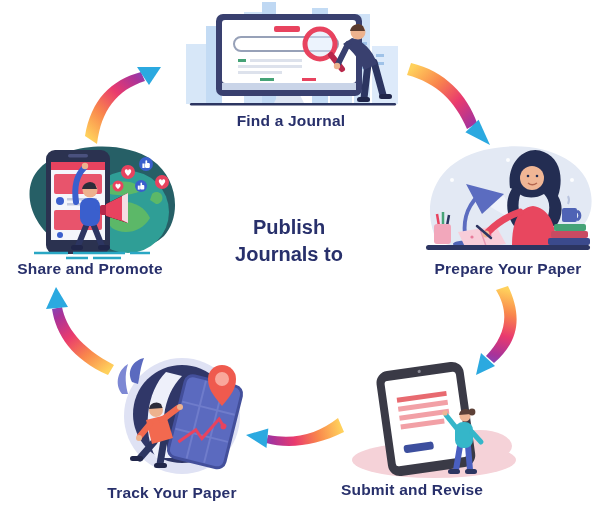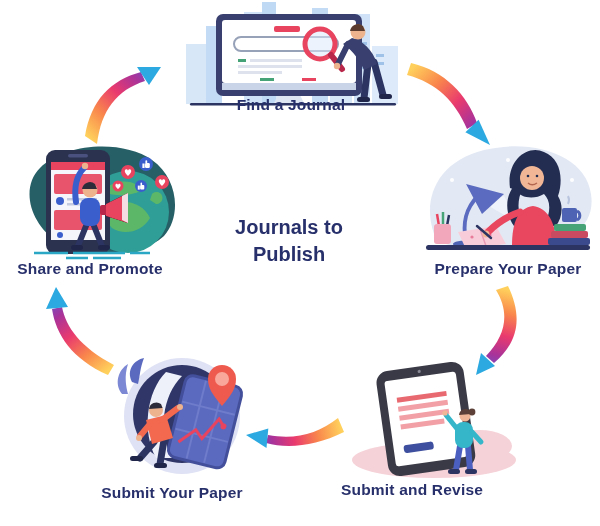--- a/index.html
+++ b/index.html
@@ -17,22 +17,22 @@
     font-size:20px;line-height:27px;font-weight:bold;color:#28306b;
   }
   svg{display:block;}
 </style>
 </head>
 <body>
 
 <div class="canvas">
 
   <div class="center-title">
+    <div>Publish</div>
     <div>Journals to</div>
-    <div>Publish</div>
   </div>
 
   <svg class="abs" style="left:186px;top:2px" width="215" height="108" viewBox="0 0 215 108">
 
     <g>
       <rect x="0" y="42" width="22" height="60" fill="#d7e7f8"></rect>
       <rect x="20" y="24" width="16" height="78" fill="#c3dbf4"></rect>
       <rect x="58" y="10" width="18" height="92" fill="#cfe2f7"></rect>
       <rect x="76" y="0" width="14" height="102" fill="#bfd8f3"></rect>
       <rect x="90" y="18" width="20" height="84" fill="#d7e7f8"></rect>
@@ -79,21 +79,21 @@
       <path d="M188,60 L197,93" stroke="#2c3561" stroke-width="7" stroke-linecap="round" fill="none"></path>
       <rect x="171" y="95" width="13" height="5" rx="2.5" fill="#20264a"></rect>
       <rect x="193" y="92" width="13" height="5" rx="2.5" fill="#20264a"></rect>
       <path d="M166,36 C176,38 187,48 191,62 L178,68 C172,54 163,46 157,42 Z" fill="#39406f"></path>
       <path d="M162,42 L152,62" stroke="#39406f" stroke-width="6" stroke-linecap="round" fill="none"></path>
       <circle cx="151" cy="64" r="3.2" fill="#edb28e"></circle>
       <circle cx="172" cy="30" r="7.5" fill="#edb28e"></circle>
       <path d="M164,29 a8,8 0 0 1 13,-5 l2,5 z" fill="#5a3b2e"></path>
     </g>
   </svg>
-  <div class="step-label" style="left:191px;top:96px">Find a Journal</div>
+  <div class="step-label" style="left:191px;top:112px">Find a Journal</div>
 
   <svg class="abs" style="left:405px;top:55px" width="95" height="95" viewBox="0 0 95 95">
     <defs>
         <linearGradient id="g1" gradientUnits="userSpaceOnUse" x1="8" y1="12" x2="80" y2="84">
       <stop offset="0" stop-color="#FFD15C"></stop>
           <stop offset=".28" stop-color="#F9864C"></stop>
       <stop offset=".55" stop-color="#E93A6E"></stop>
           <stop offset=".8" stop-color="#A8339A"></stop>
       <stop offset="1" stop-color="#6A55CC"></stop>
         </linearGradient>
@@ -243,21 +243,21 @@
       <rect x="58" y="111" width="13" height="5" rx="2.5" fill="#20264a"></rect>
       <path d="M50,68 L70,63 L77,86 L56,92 Z" fill="#f2694f"></path>
       <path d="M66,68 L82,56" stroke="#f2694f" stroke-width="6" stroke-linecap="round" fill="none"></path>
       <circle cx="84" cy="55" r="3" fill="#edb28e"></circle>
       <path d="M54,72 L44,84" stroke="#f2694f" stroke-width="6" stroke-linecap="round" fill="none"></path>
       <circle cx="43" cy="86" r="3" fill="#edb28e"></circle>
       <circle cx="60" cy="58" r="7" fill="#edb28e"></circle>
       <path d="M53,57 a7.5,7.5 0 0 1 12,-5 l1.5,4 z" fill="#2c2c3a"></path>
     </g>
   </svg>
-  <div class="step-label" style="left:72px;top:484px">Submit Your Paper</div>
+  <div class="step-label" style="left:72px;top:484px">Track Your Paper</div>
 
   <svg class="abs" style="left:28px;top:283px" width="92" height="98" viewBox="0 0 92 98">
     <defs>
         <linearGradient id="g4" gradientUnits="userSpaceOnUse" x1="82" y1="86" x2="26" y2="14">
       <stop offset="0" stop-color="#FFD15C"></stop>
           <stop offset=".28" stop-color="#F9864C"></stop>
       <stop offset=".55" stop-color="#E93A6E"></stop>
           <stop offset=".8" stop-color="#A8339A"></stop>
       <stop offset="1" stop-color="#6A55CC"></stop>
         </linearGradient>

